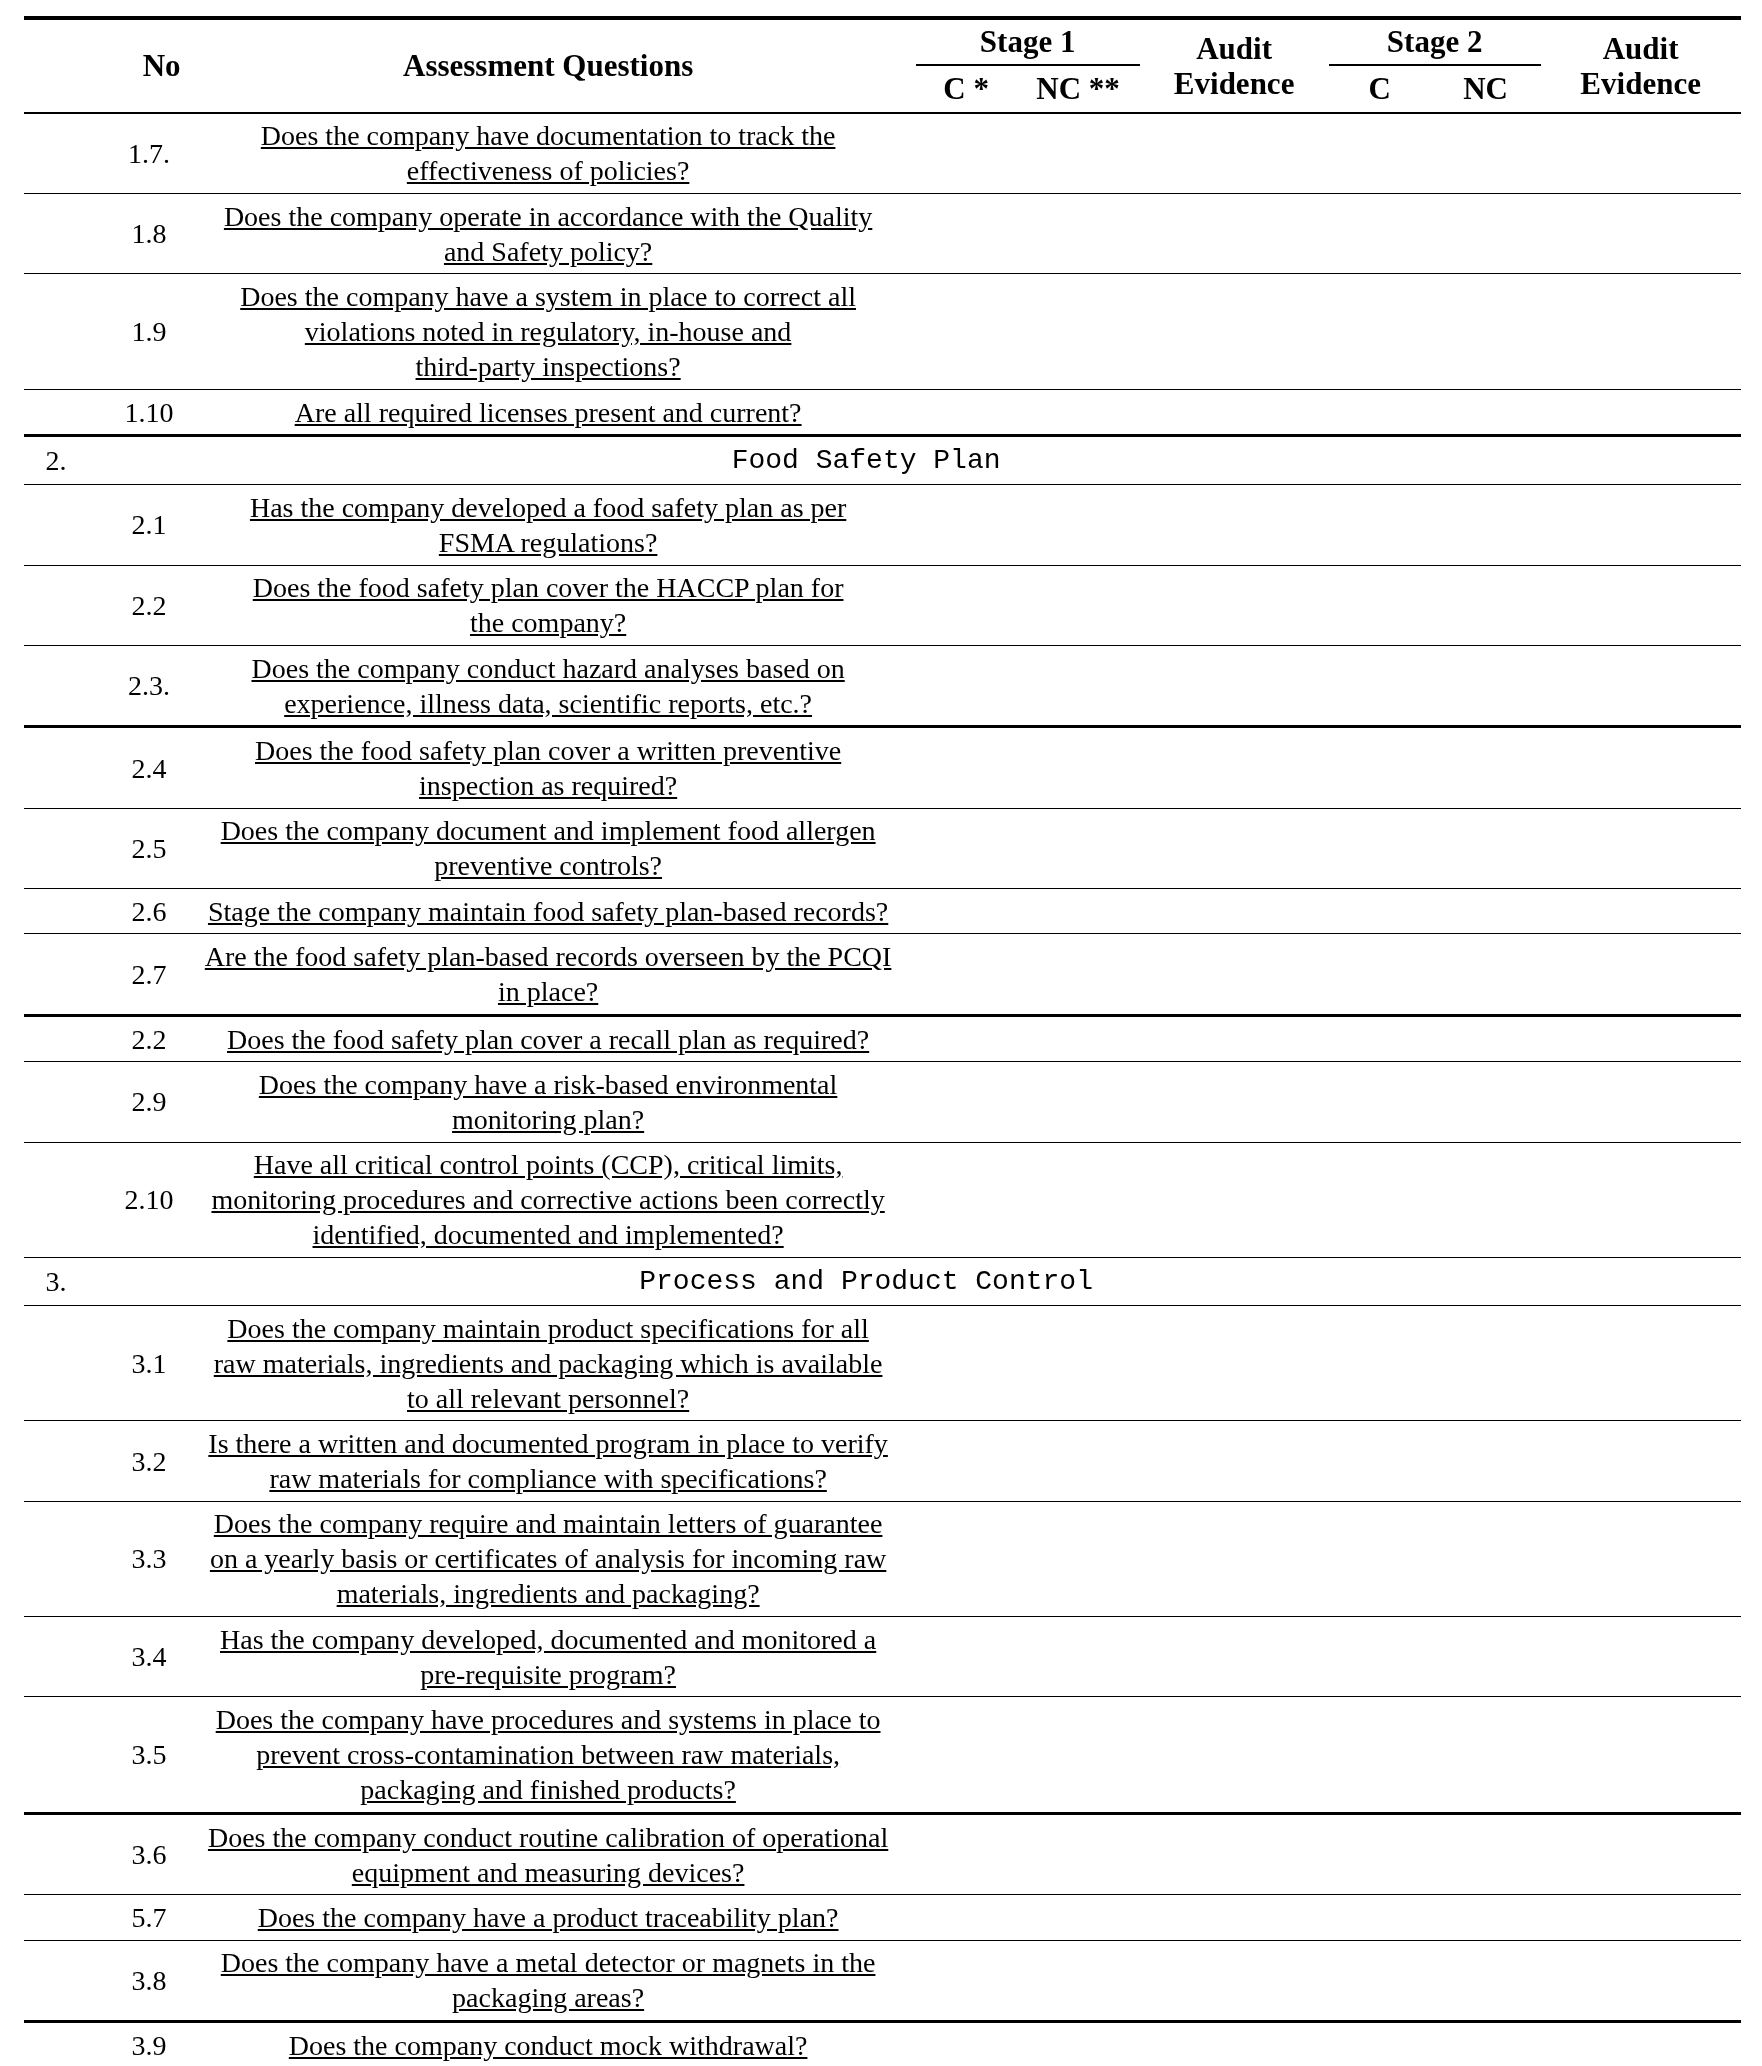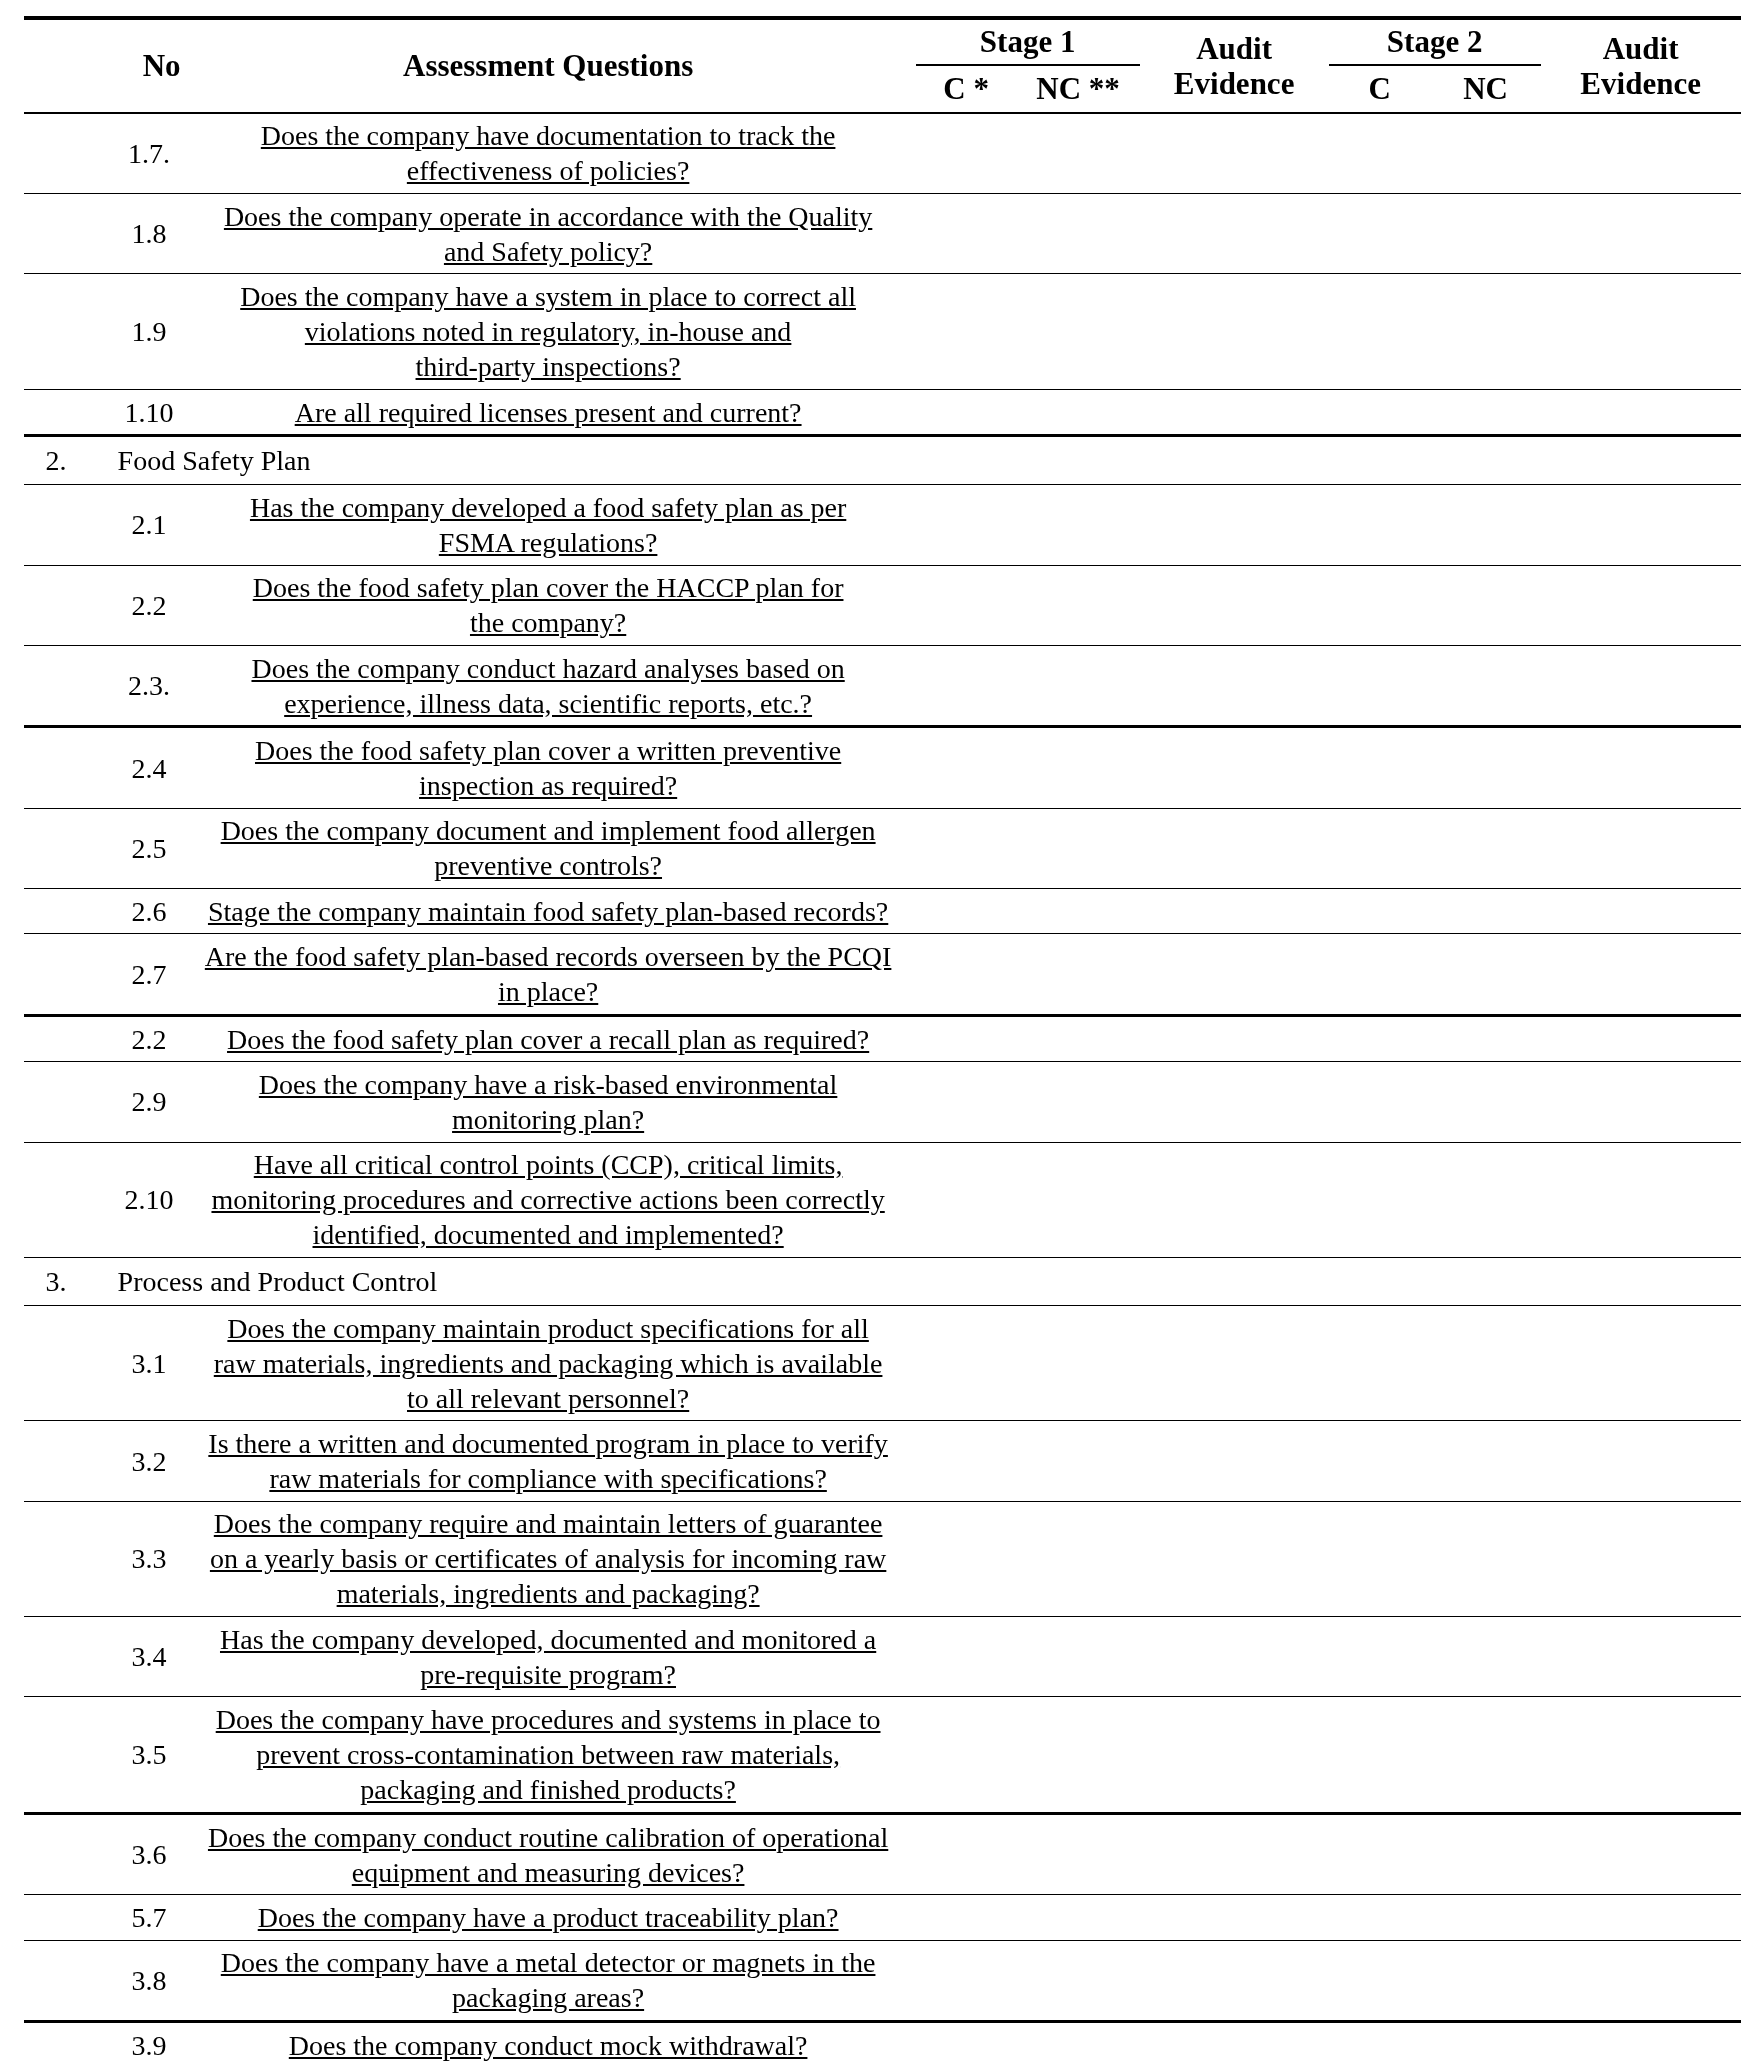--- a/index.html
+++ b/index.html
@@ -64,23 +64,24 @@
     line-height: 35px;
   }
   td.no-cell {
     text-align: left;
     padding-left: 22px;
   }
   td.qnum-cell { text-align: center; font-family: Liberation Serif, serif; }
   td.qtext-cell { text-align: center; text-decoration: underline; }
   td.qtext-cell .qline { white-space: nowrap; }
   td.section-title-cell {
-    text-align: left;
+    text-align: center;
     padding-right: 126px;
     height: 36px;
+    font-family: Liberation Mono, monospace;
   }
   tr.section-row td { padding-top: 5.5px; padding-bottom: 5.5px; }
   td.mark-cell {  }
 </style>
 </head>
 <body>
 
 <div class="page">
   <table class="assessment">
     <colgroup>

